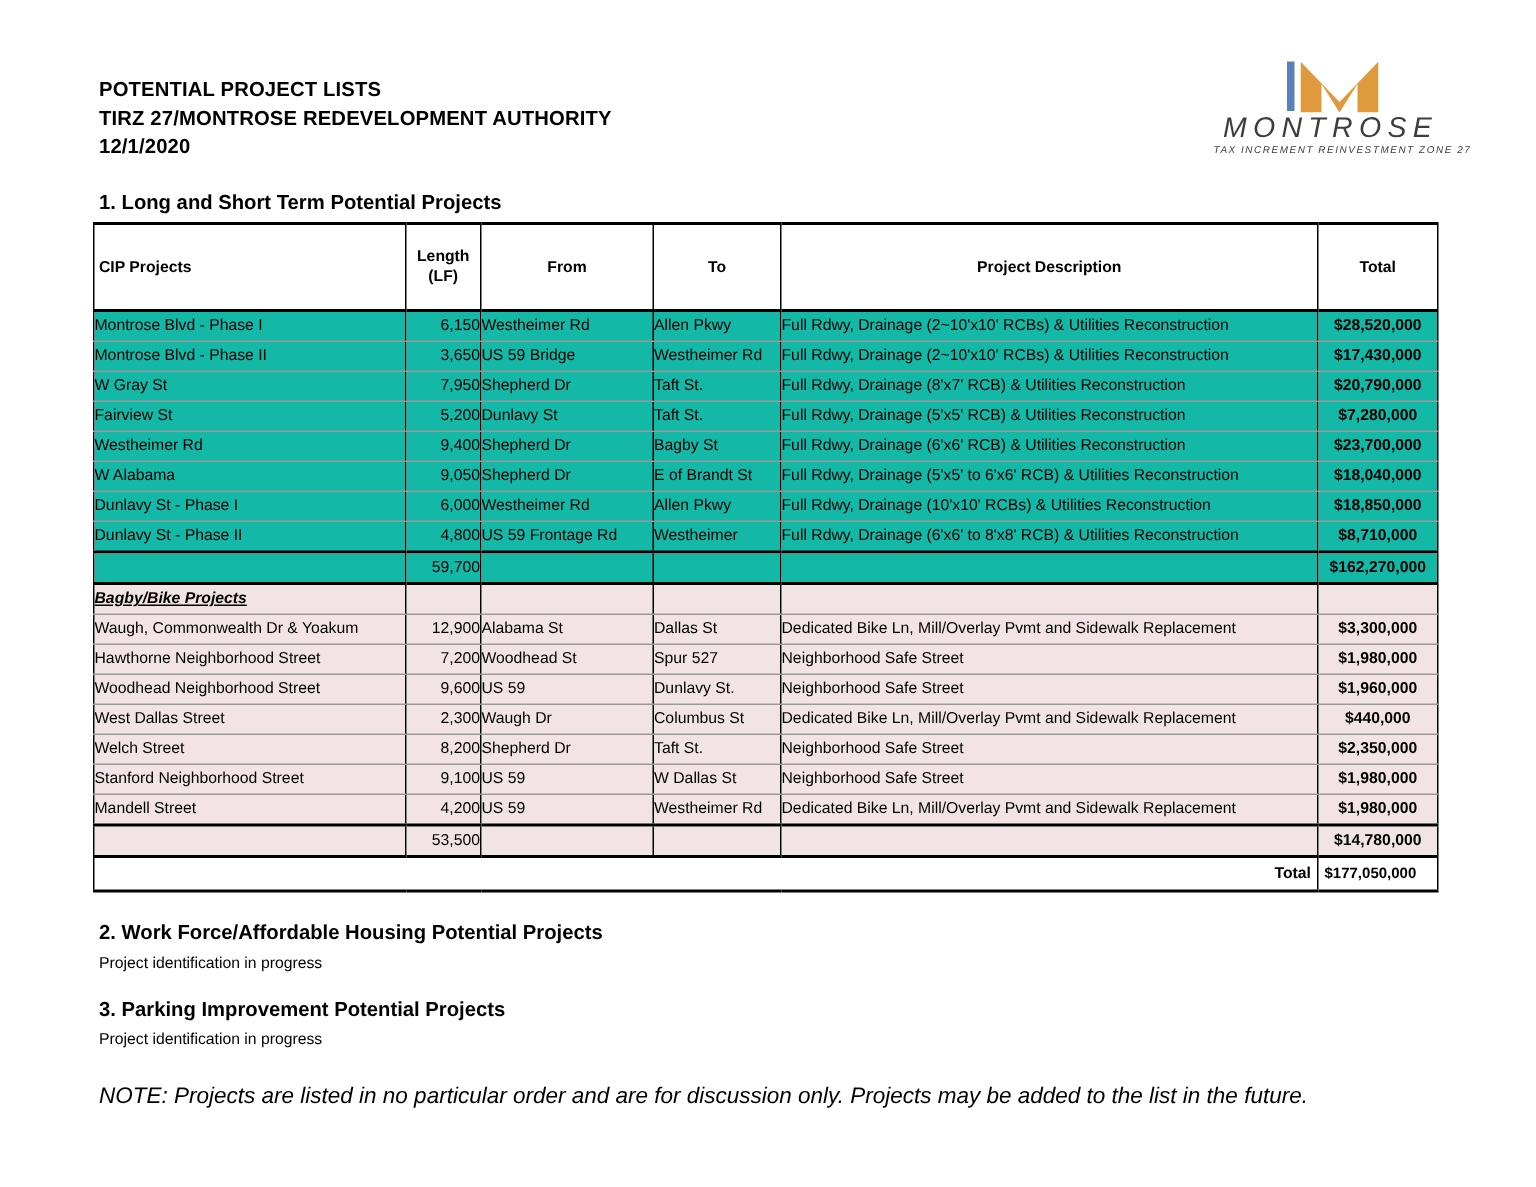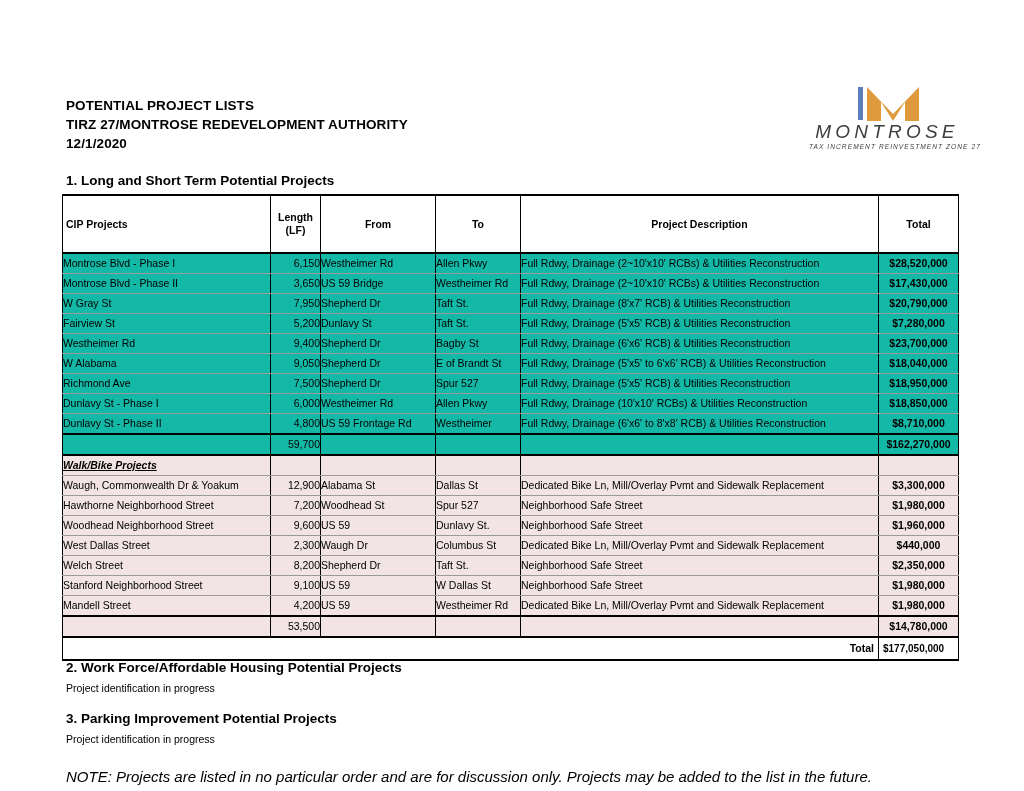--- a/index.html
+++ b/index.html
@@ -11,21 +11,20 @@
     height: 791px;
     background: #ffffff;
     font-family: "Liberation Sans", sans-serif;
     color: #000000;
     overflow: hidden;
   }
   .page {
     position: relative;
     width: 1024px;
     height: 574px;
-    margin-top: 46px;
   }
 
   
   .doc-header {
     position: absolute;
     left: 66px;
     top: 50px;
   }
   .doc-header .hline {
     font-size: 13.5px;
@@ -297,28 +296,20 @@
         </tr>
         <tr class="cip">
           <td class="cell">W Alabama</td>
           <td class="cell num">9,050</td>
           <td class="cell">Shepherd Dr</td>
           <td class="cell">E of Brandt St</td>
           <td class="cell">Full Rdwy, Drainage (5'x5' to 6'x6' RCB) &amp; Utilities Reconstruction</td>
           <td class="cell money">$18,040,000</td>
         </tr>
         <tr class="cip">
-          <td class="cell">Richmond Ave</td>
-          <td class="cell num">7,500</td>
-          <td class="cell">Shepherd Dr</td>
-          <td class="cell">Spur 527</td>
-          <td class="cell">Full Rdwy, Drainage (5'x5' RCB) &amp; Utilities Reconstruction</td>
-          <td class="cell money">$18,950,000</td>
-        </tr>
-        <tr class="cip">
           <td class="cell">Dunlavy St - Phase I</td>
           <td class="cell num">6,000</td>
           <td class="cell">Westheimer Rd</td>
           <td class="cell">Allen Pkwy</td>
           <td class="cell">Full Rdwy, Drainage (10'x10' RCBs) &amp; Utilities Reconstruction</td>
           <td class="cell money">$18,850,000</td>
         </tr>
         <tr class="cip last-body">
           <td class="cell">Dunlavy St - Phase II</td>
           <td class="cell num">4,800</td>
@@ -331,21 +322,21 @@
         <tr class="cip subtotal">
           <td class="cell"></td>
           <td class="cell num">59,700</td>
           <td class="cell"></td>
           <td class="cell"></td>
           <td class="cell"></td>
           <td class="cell money">$162,270,000</td>
         </tr>
 
         <tr class="wb wb-head">
-          <td class="cell">Walk/Bike Projects</td>
+          <td class="cell">Bagby/Bike Projects</td>
           <td class="cell"></td>
           <td class="cell"></td>
           <td class="cell"></td>
           <td class="cell"></td>
           <td class="cell"></td>
         </tr>
 
         <tr class="wb">
           <td class="cell">Waugh, Commonwealth Dr &amp; Yoakum</td>
           <td class="cell num">12,900</td>

